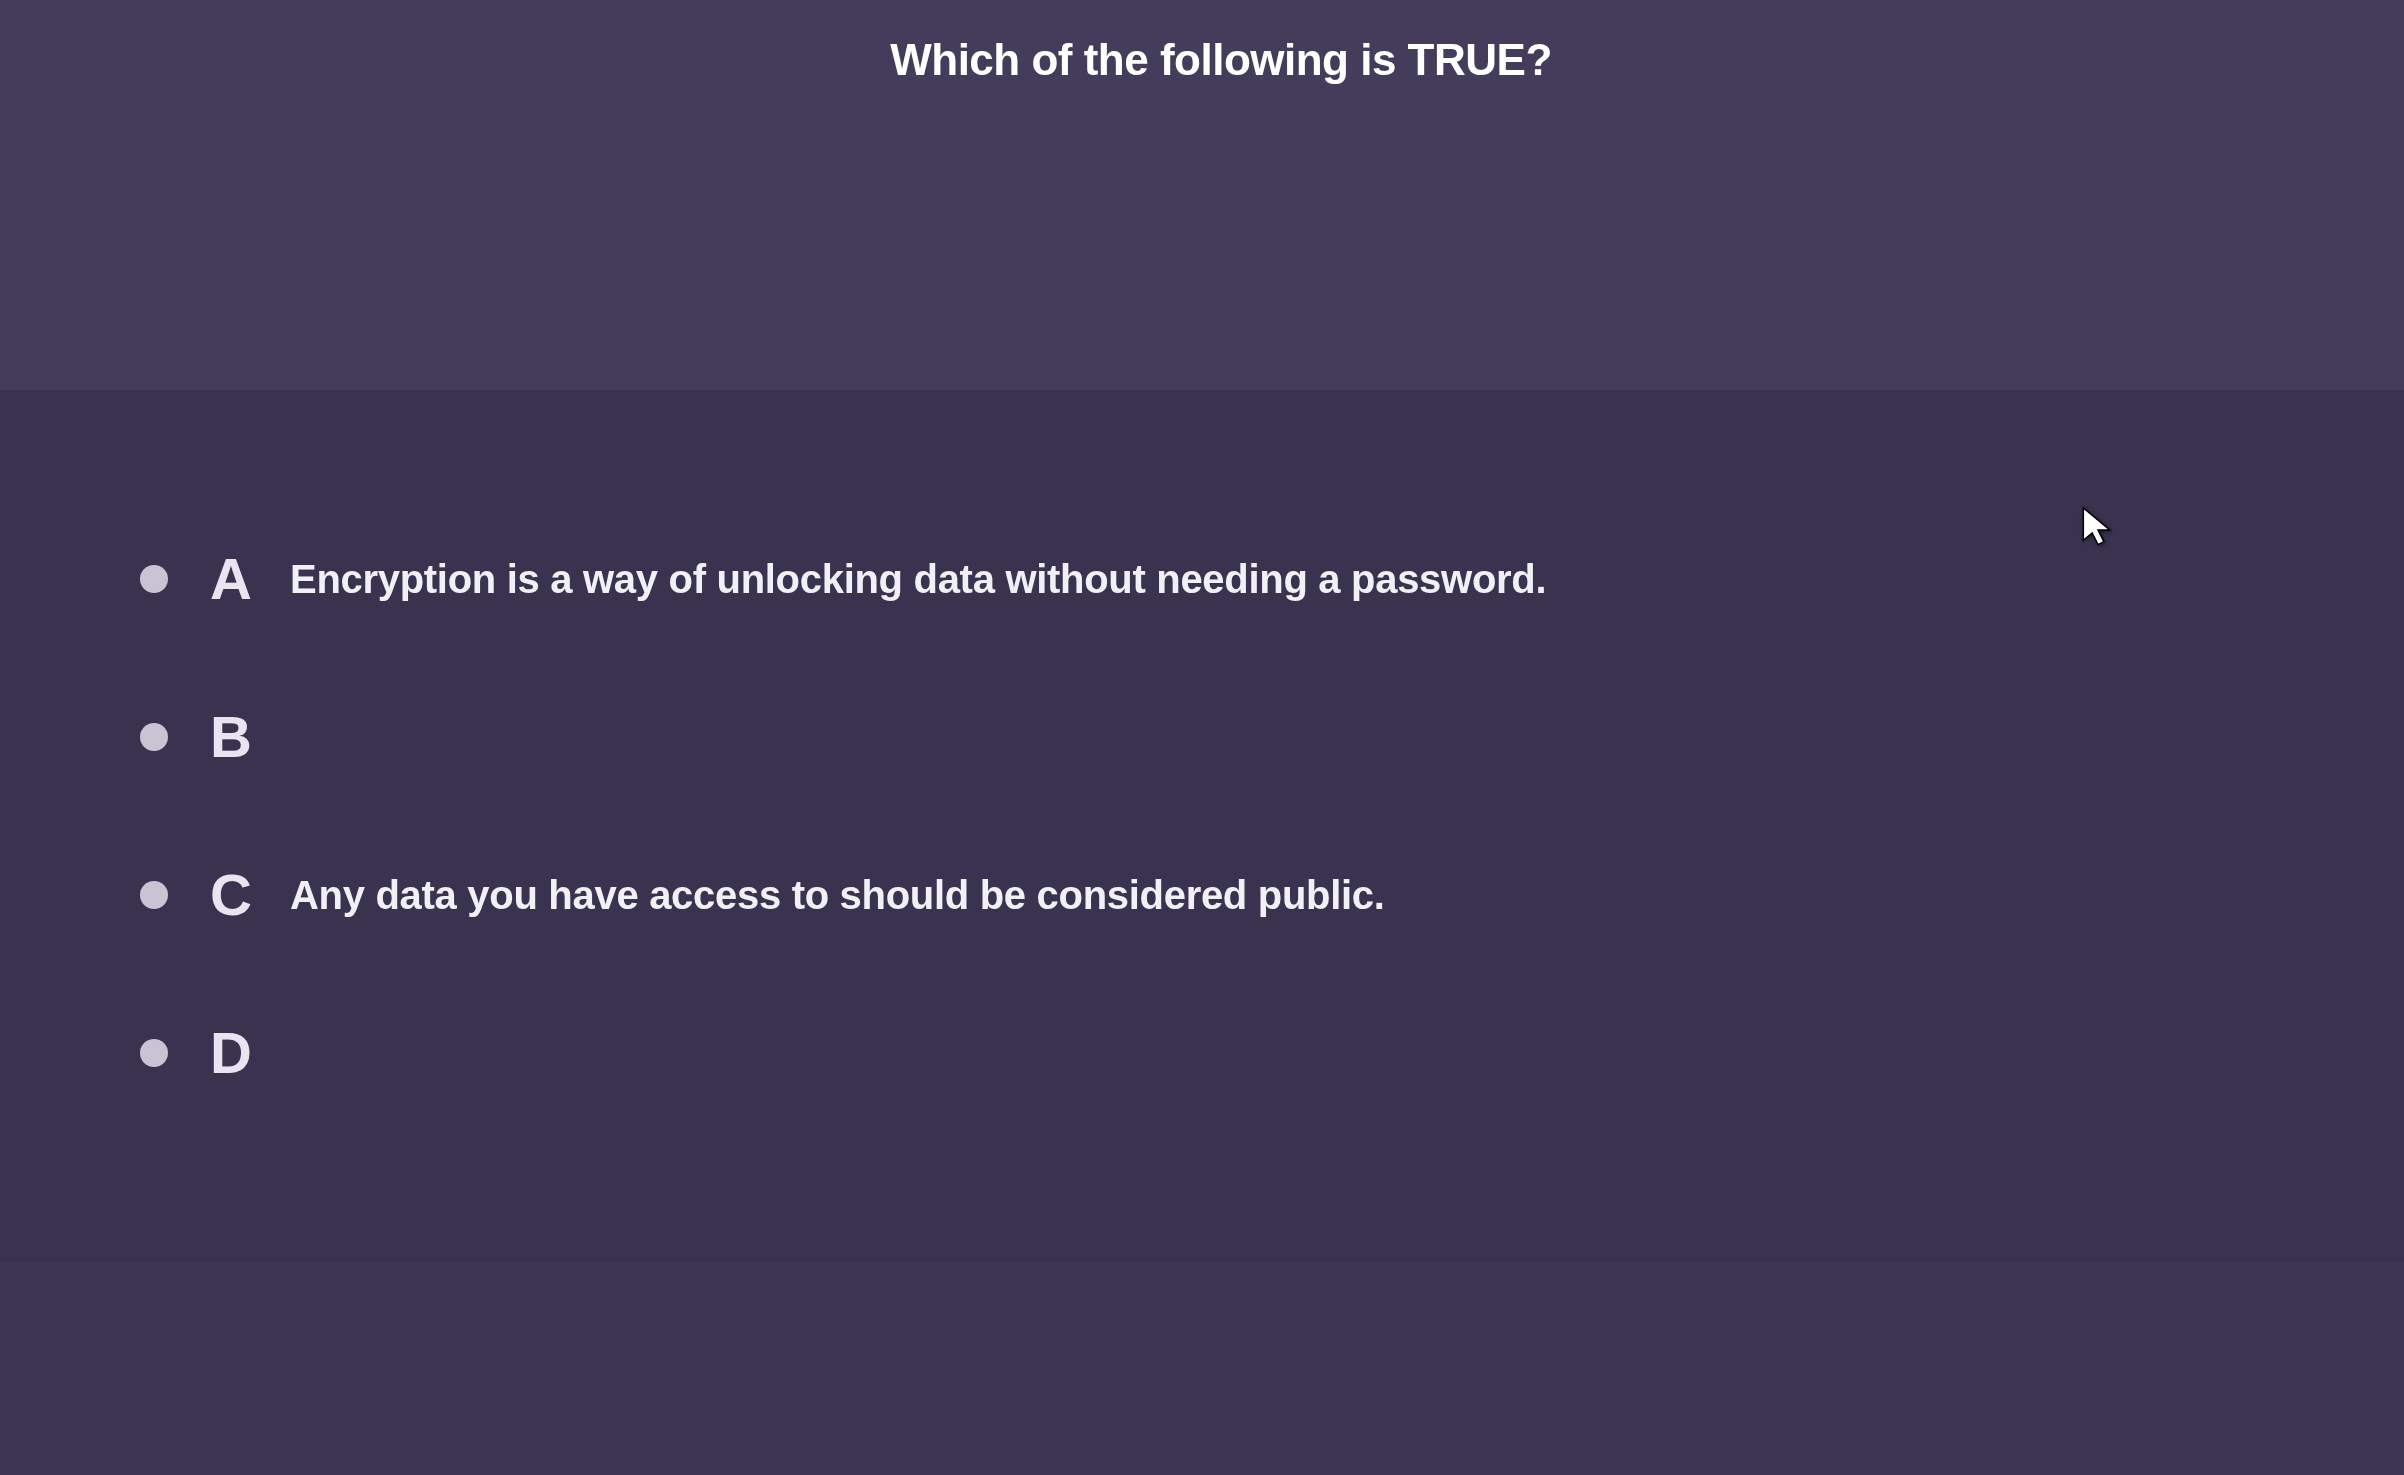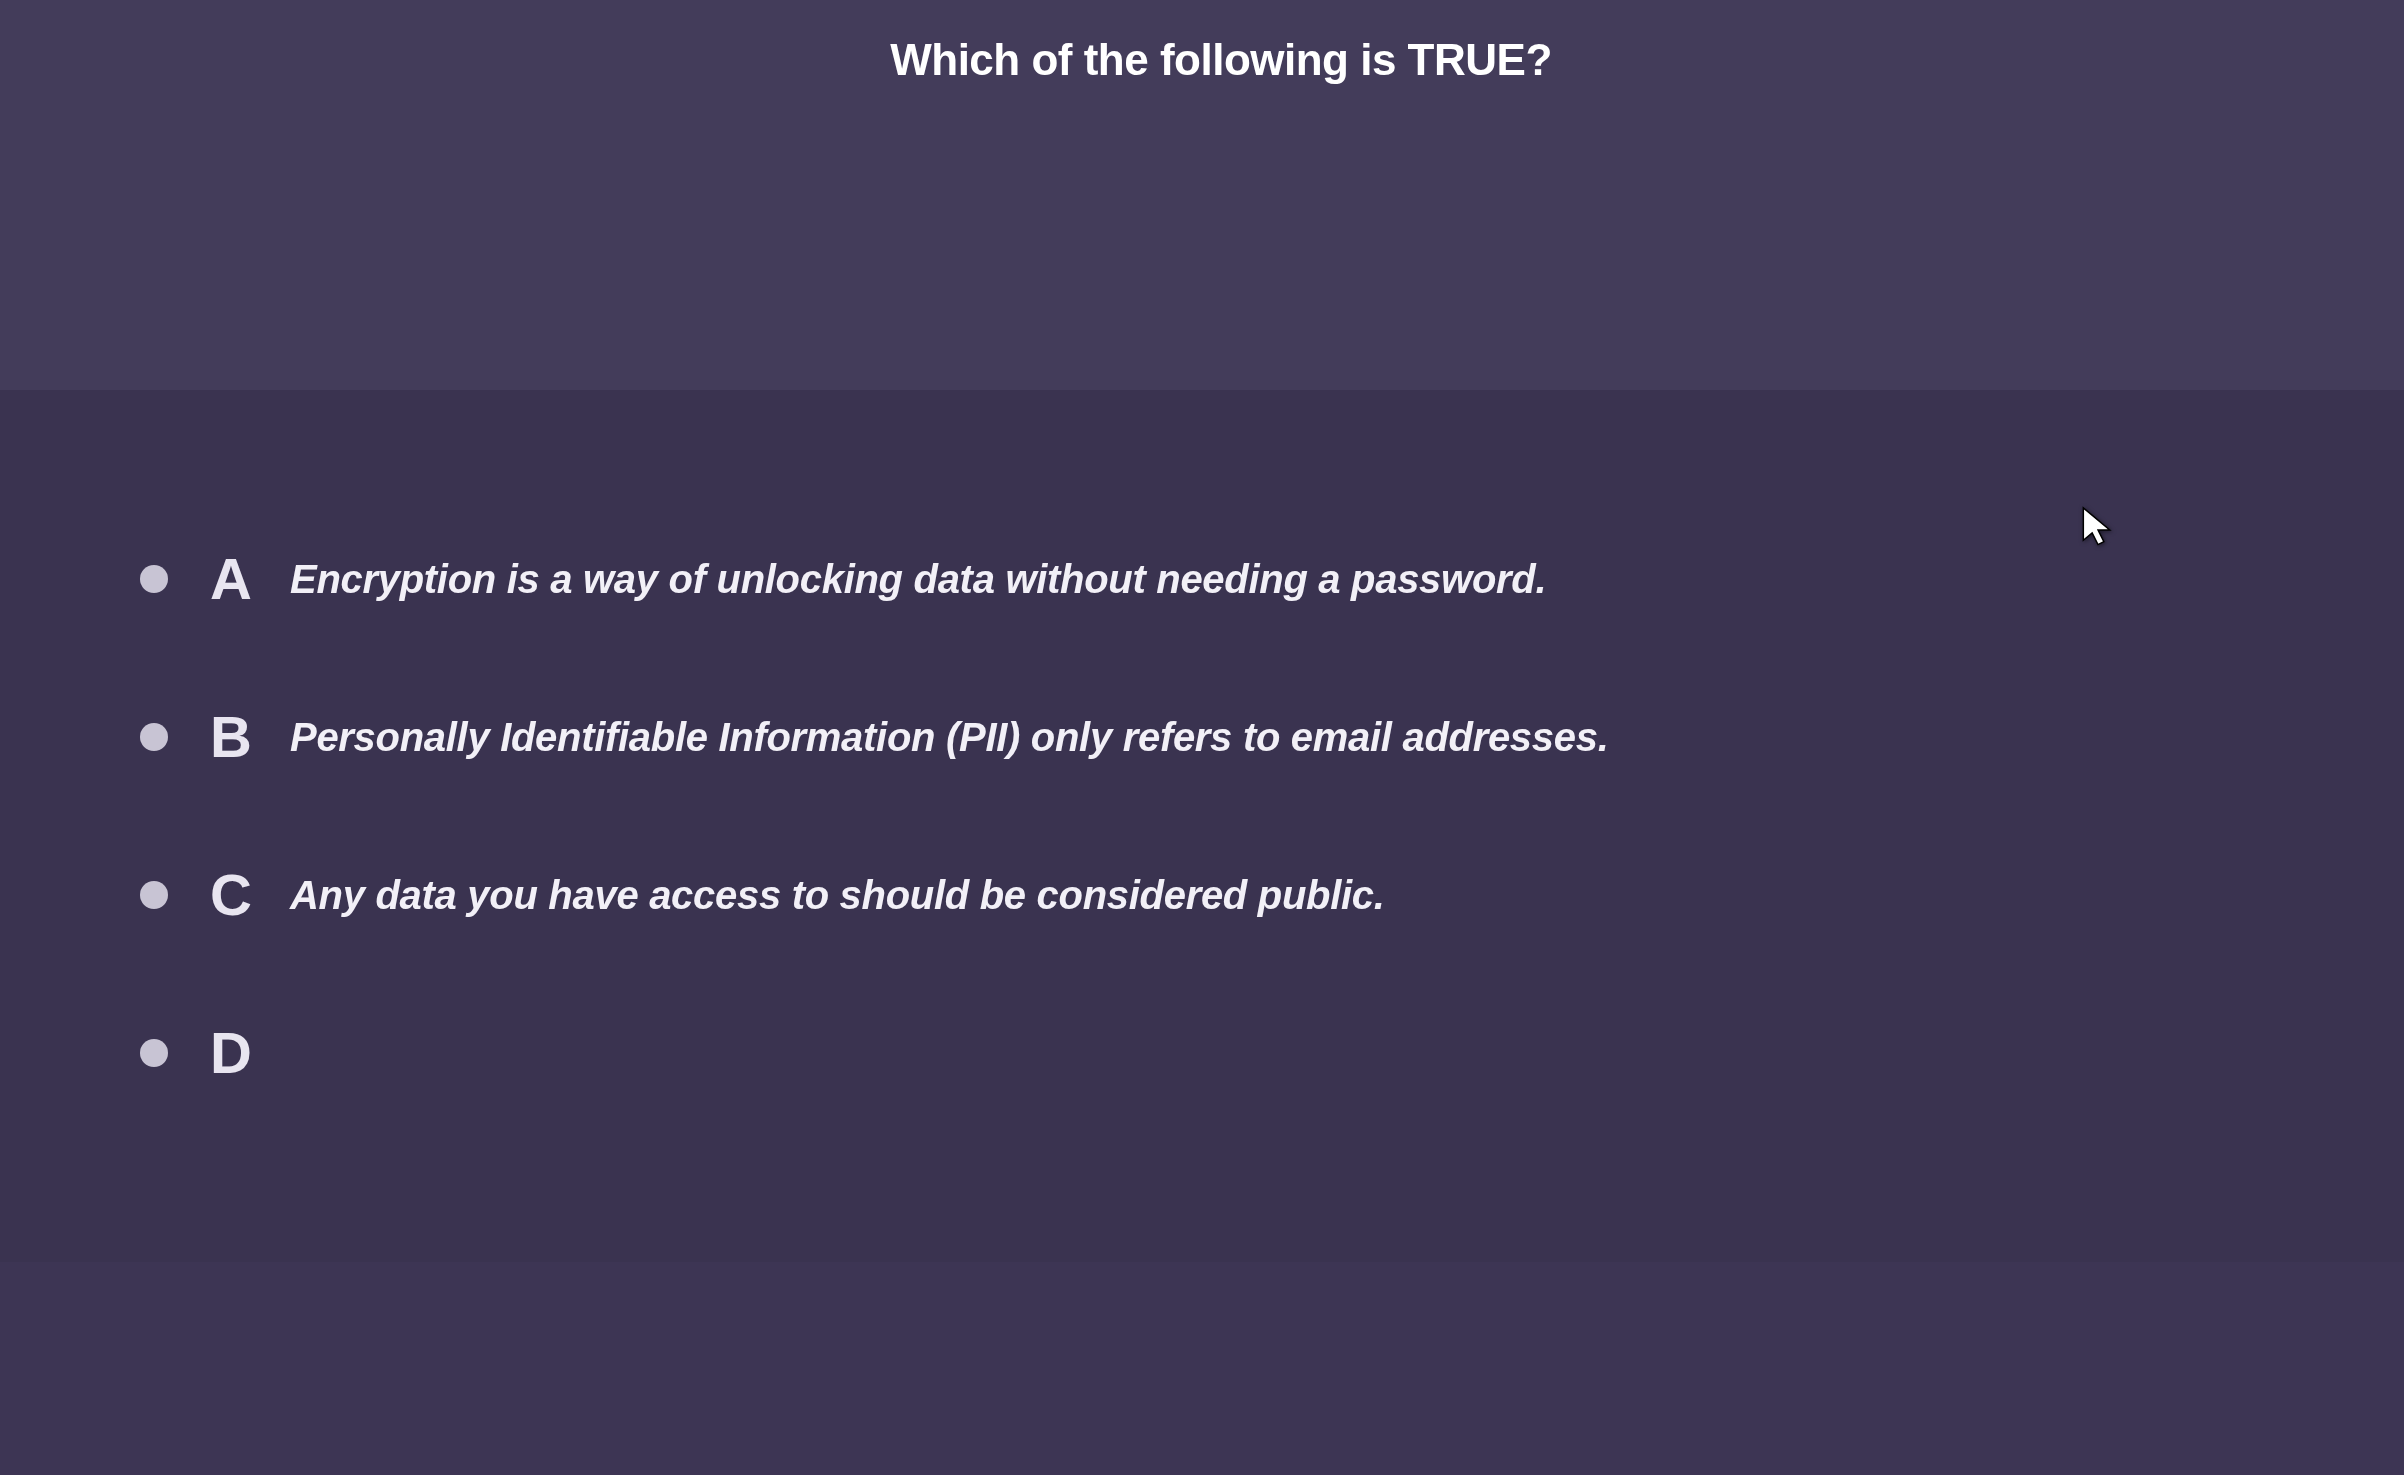--- a/index.html
+++ b/index.html
@@ -57,21 +57,20 @@
       width: 80px;
       flex-shrink: 0;
       line-height: 1;
     }
     .option-text {
       font-size: 40px;
       font-weight: 700;
       color: #f2f0f7;
       letter-spacing: -0.3px;
       line-height: 1.2;
-      font-style: italic;
     }
     .cursor {
       position: absolute;
       top: 505px;
       left: 2080px;
       pointer-events: none;
     }
     .cursor svg {
       width: 36px;
       height: 44px;
@@ -87,21 +86,20 @@
 
 <div class="options-section">
   <div class="option-row">
     <div class="option-radio"></div>
     <div class="option-letter">A</div>
     <div class="option-text">Encryption is a way of unlocking data without needing a password.</div>
   </div>
   <div class="option-row">
     <div class="option-radio"></div>
     <div class="option-letter">B</div>
-    <div class="option-text">Personally Identifiable Information (PII) only refers to email addresses.</div>
   </div>
   <div class="option-row">
     <div class="option-radio"></div>
     <div class="option-letter">C</div>
     <div class="option-text">Any data you have access to should be considered public.</div>
   </div>
   <div class="option-row">
     <div class="option-radio"></div>
     <div class="option-letter">D</div>
   </div>

